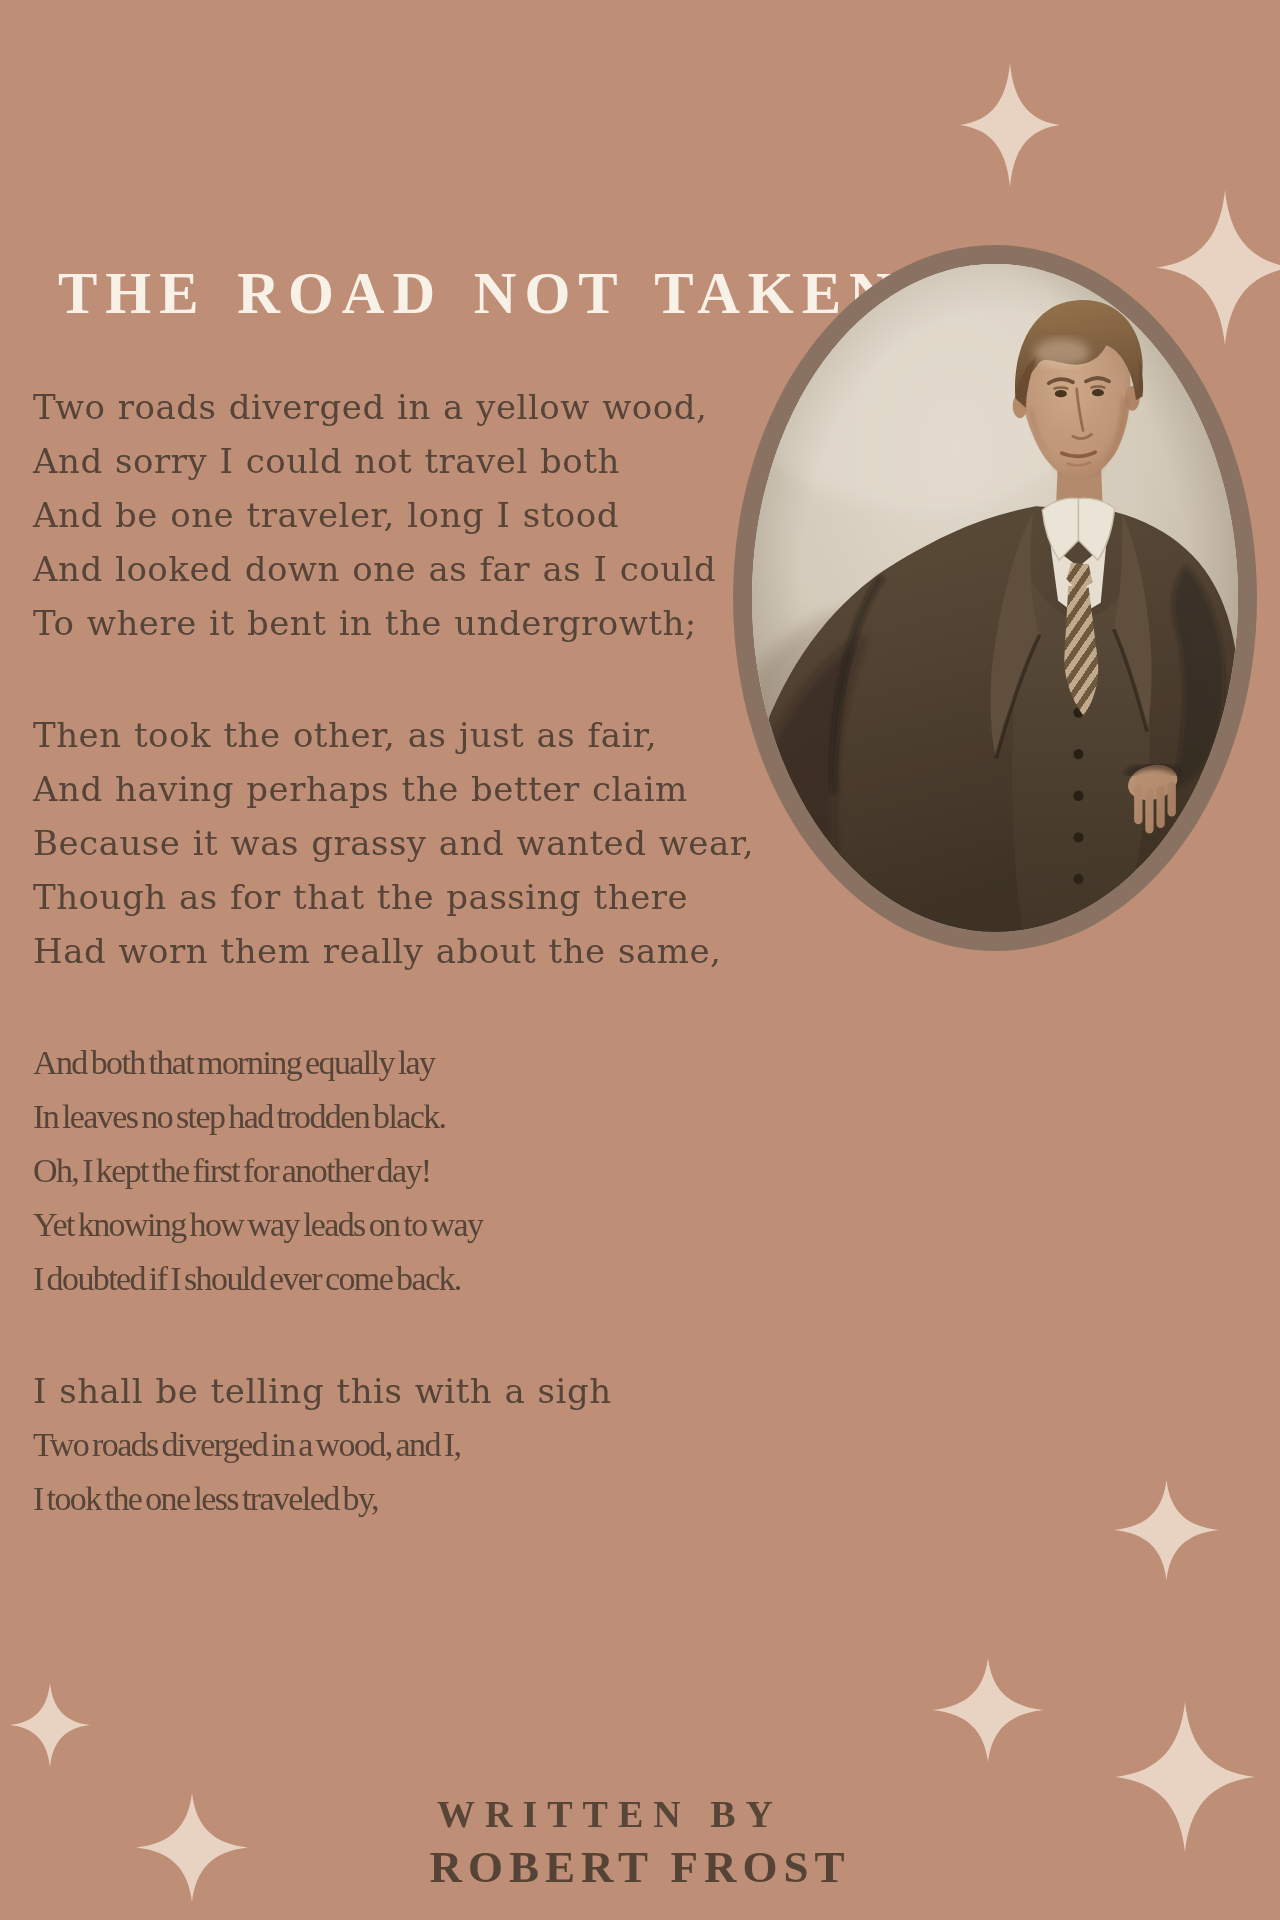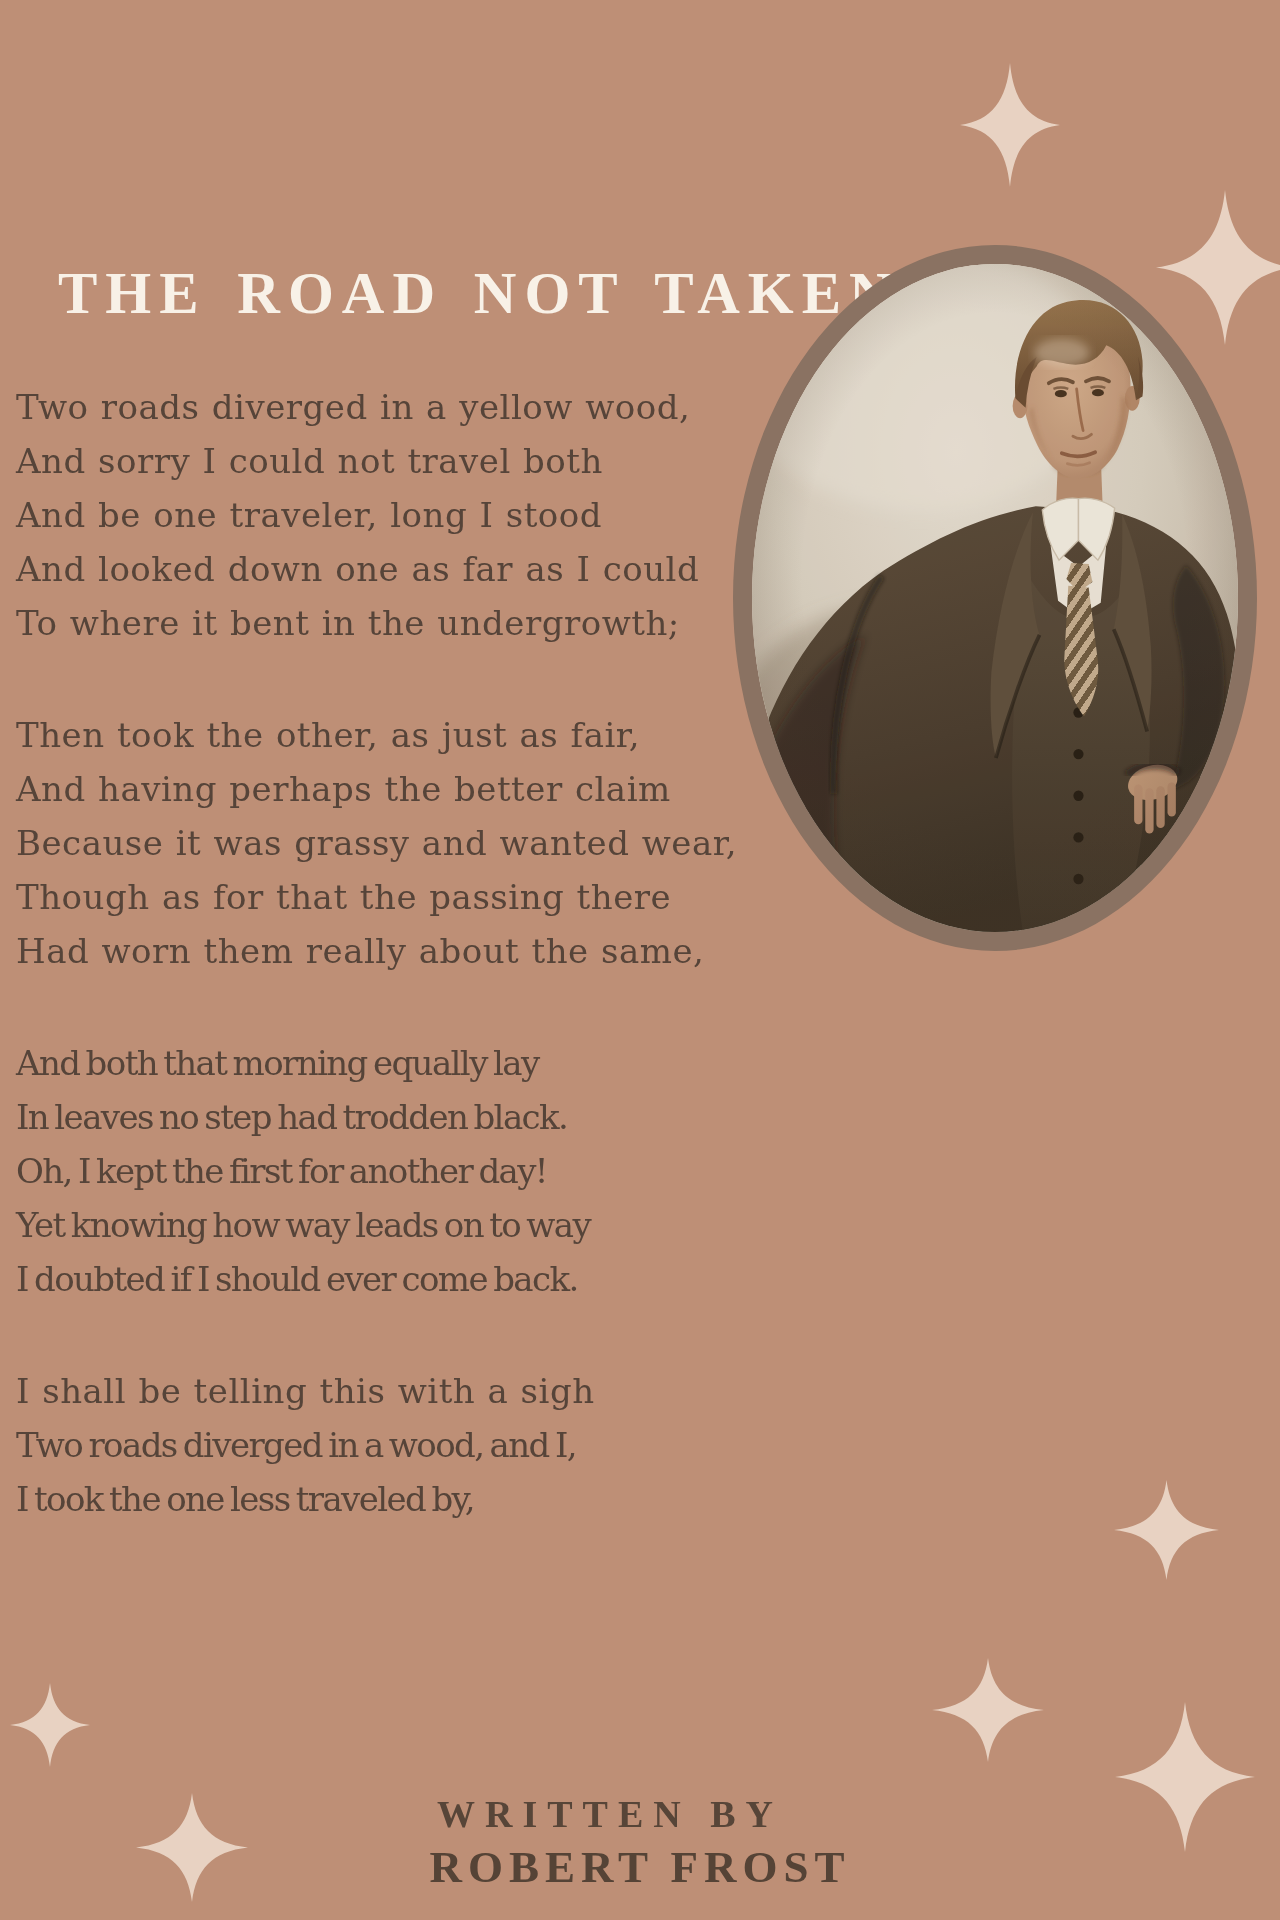--- a/index.html
+++ b/index.html
@@ -11,28 +11,28 @@
   }
   
   .title{
     position:absolute;left:42px;top:248px;margin:16px;
     font-family:"Liberation Serif", serif;
     font-size:59px;font-weight:700;line-height:1;
     letter-spacing:8px;word-spacing:8px;
     color:#F8F1E7;white-space:nowrap;
   }
   
-  .poem{position:absolute;left:16px;top:380px;color:#564439;}
+  .poem{position:absolute;left:33px;top:380px;color:#564439;}
   .stanza{margin:0;}
   .stanza + .stanza{margin-top:58px;}
   .line{
     height:54px;line-height:54px;font-size:34px;white-space:nowrap;
   }
   .line.wide{letter-spacing:0.5px;word-spacing:1px;}
-  .line.narrow{letter-spacing:-1.6px;word-spacing:-3px;}
+  .line.narrow{letter-spacing:-1.6px;word-spacing:-3px;font-family:Liberation Serif, serif;}
   
   .portrait{
     position:absolute;left:733px;top:245px;width:524px;height:706px;
     box-sizing:border-box;border:19px solid #8A7262;border-radius:50%;
     overflow:hidden;background:#DCD4C6;
   }
   .portrait svg{display:block;width:100%;height:100%;}
   
   .sparkle{position:absolute;pointer-events:none;}
   .sparkle svg{display:block;width:100%;height:100%;}

